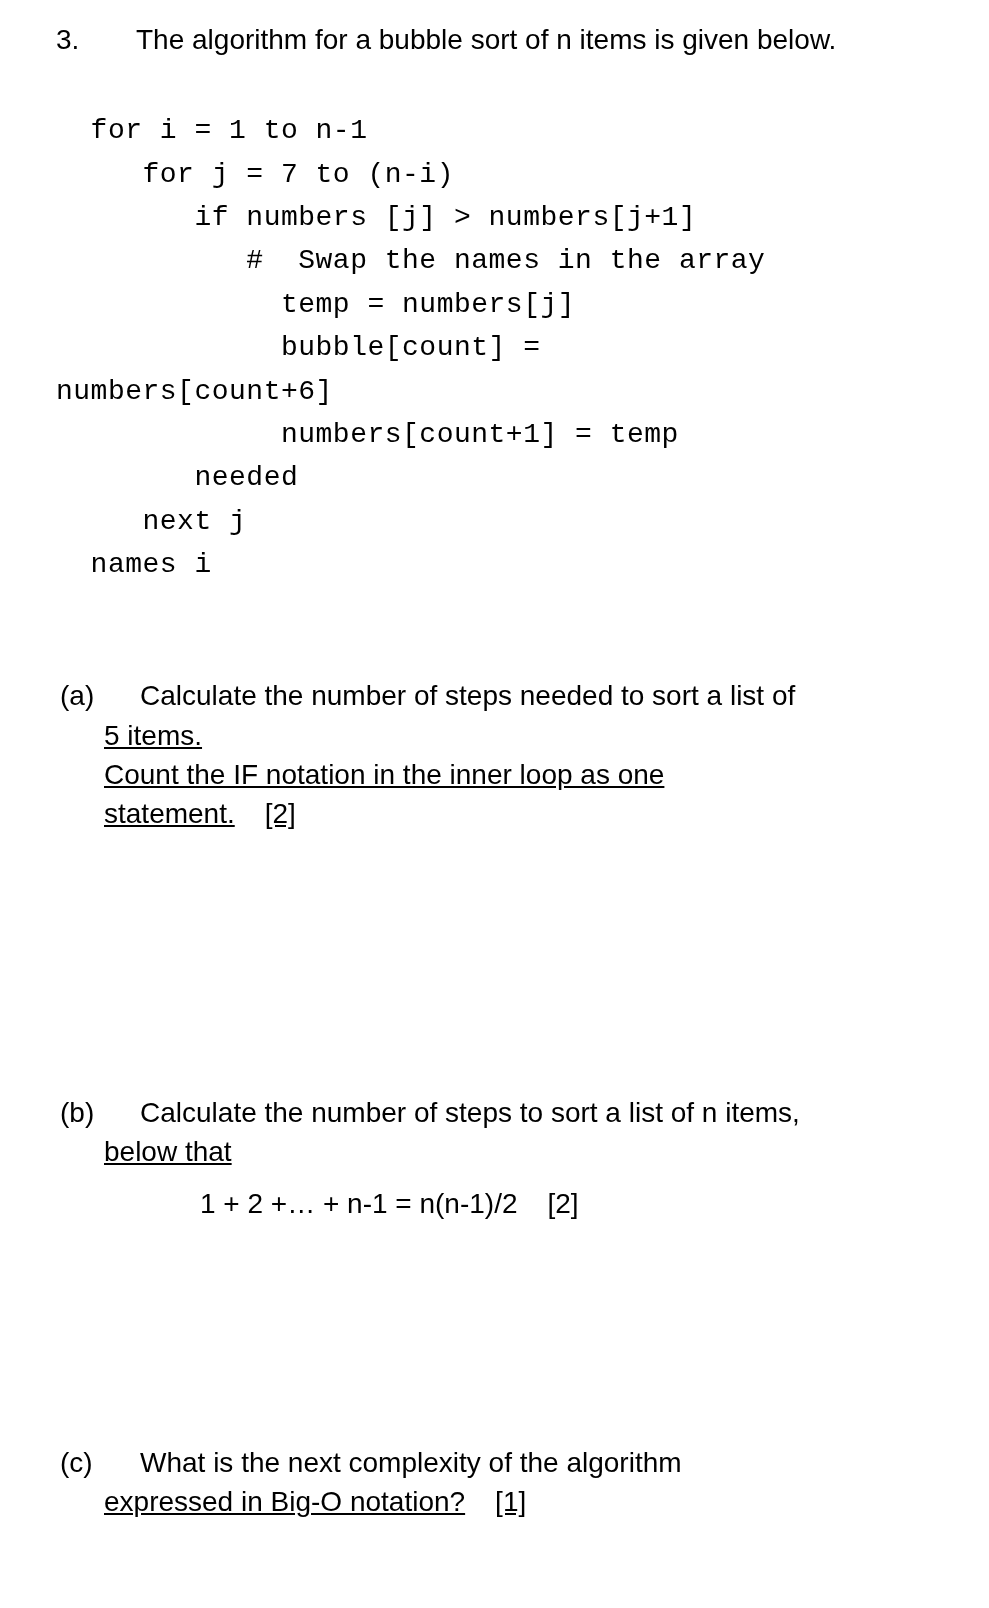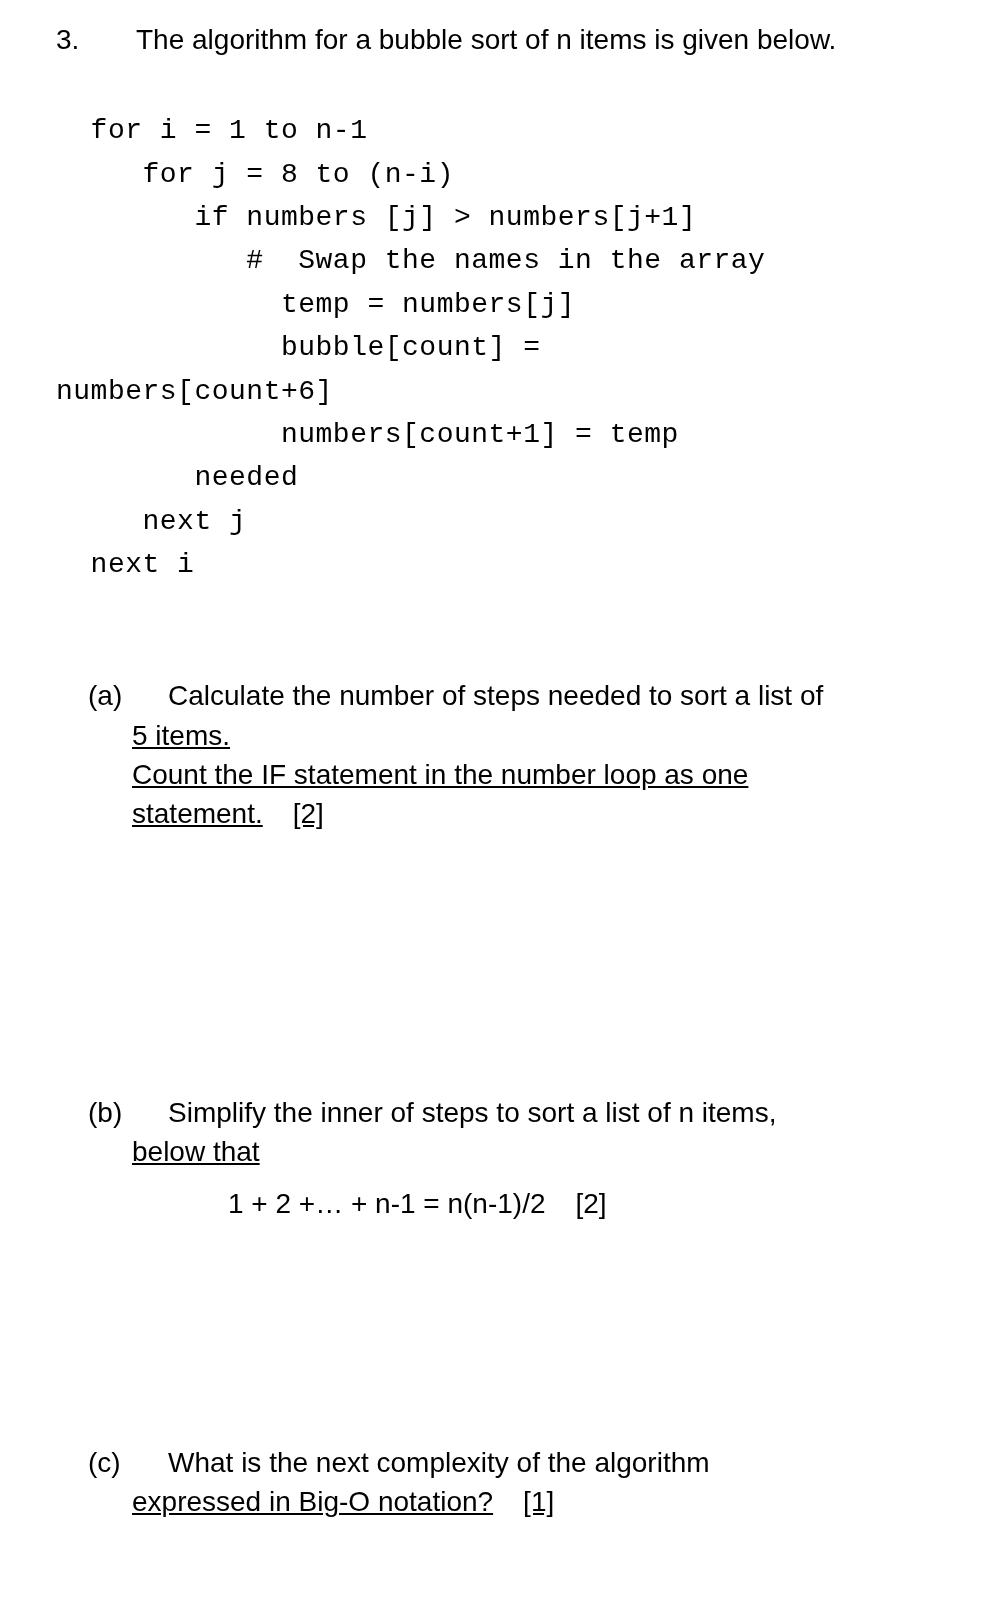--- a/index.html
+++ b/index.html
@@ -31,21 +31,21 @@
     .code-block {
       font-family: "Courier New", Courier, monospace;
       font-size: 28px;
       white-space: pre;
       padding-left: 56px;
       margin-bottom: 90px;
       line-height: 1.55;
       letter-spacing: 0.5px;
     }
     .subpart {
-      padding-left: 88px;
+      padding-left: 60px;
       padding-right: 10px;
       margin-bottom: 260px;
     }
     .subpart.last {
       margin-bottom: 0;
     }
     .subpart.sub-b {
       margin-bottom: 220px;
     }
     .subpart-first-line {
@@ -75,45 +75,45 @@
   </style>
 </head>
 <body>
 
 <div class="question-header">
   <span class="question-number">3.</span>
   <span class="question-text">The algorithm for a bubble sort of n items is given below.</span>
 </div>
 
 <div class="code-block"><span>  for i = 1 to n-1</span>
-<span>     for j = 8 to (n-i)</span>
+<span>     for j = 7 to (n-i)</span>
 <span>        if numbers [j] &gt; numbers[j+1]</span>
 <span>           #  Swap the names in the array</span>
 <span>             temp = numbers[j]</span>
 <span>             bubble[count] =</span>
 <span>numbers[count+6]</span>
 <span>             numbers[count+1] = temp</span>
 <span>        needed</span>
 <span>     next j</span>
-<span>  next i</span></div>
+<span>  names i</span></div>
 
 <div class="subpart">
   <span class="subpart-first-line">
     <span class="subpart-label-wrap">(a)</span><span class="subpart-content">Calculate the number of steps needed to sort a list of</span>
   </span>
   <span class="subpart-continuation">5 items.</span>
-  <span class="subpart-continuation">Count the IF statement in the number loop as one</span>
+  <span class="subpart-continuation">Count the IF notation in the inner loop as one</span>
   <span class="subpart-continuation">
     <span>statement.</span><span class="marks">[2]</span>
   </span>
 </div>
 
 <div class="subpart sub-b">
   <span class="subpart-first-line">
-    <span class="subpart-label-wrap">(b)</span><span class="subpart-content">Simplify the inner of steps to sort a list of n items,</span>
+    <span class="subpart-label-wrap">(b)</span><span class="subpart-content">Calculate the number of steps to sort a list of n items,</span>
   </span>
   <span class="subpart-continuation">below that</span>
   <span class="formula-line">
     <span>1 + 2 +… + n-1 = n(n-1)/2</span><span class="marks">[2]</span>
   </span>
 </div>
 
 <div class="subpart last">
   <span class="subpart-first-line">
     <span class="subpart-label-wrap">(c)</span><span class="subpart-content">What is the next complexity of the algorithm</span>

